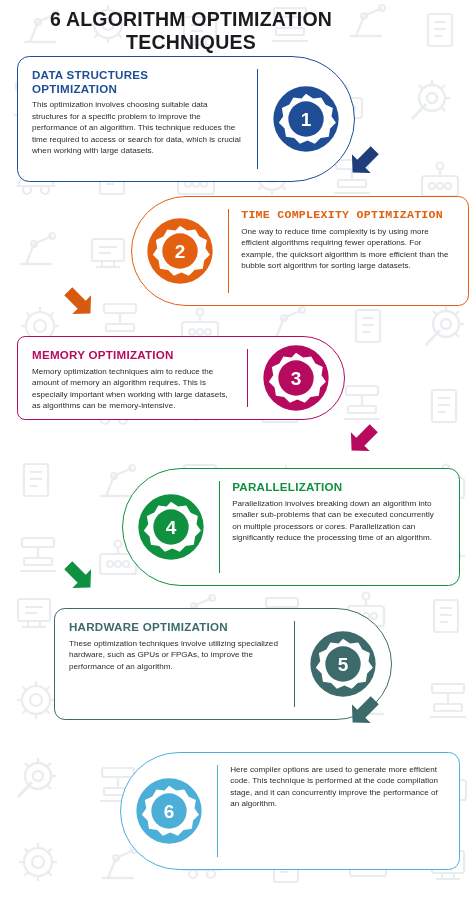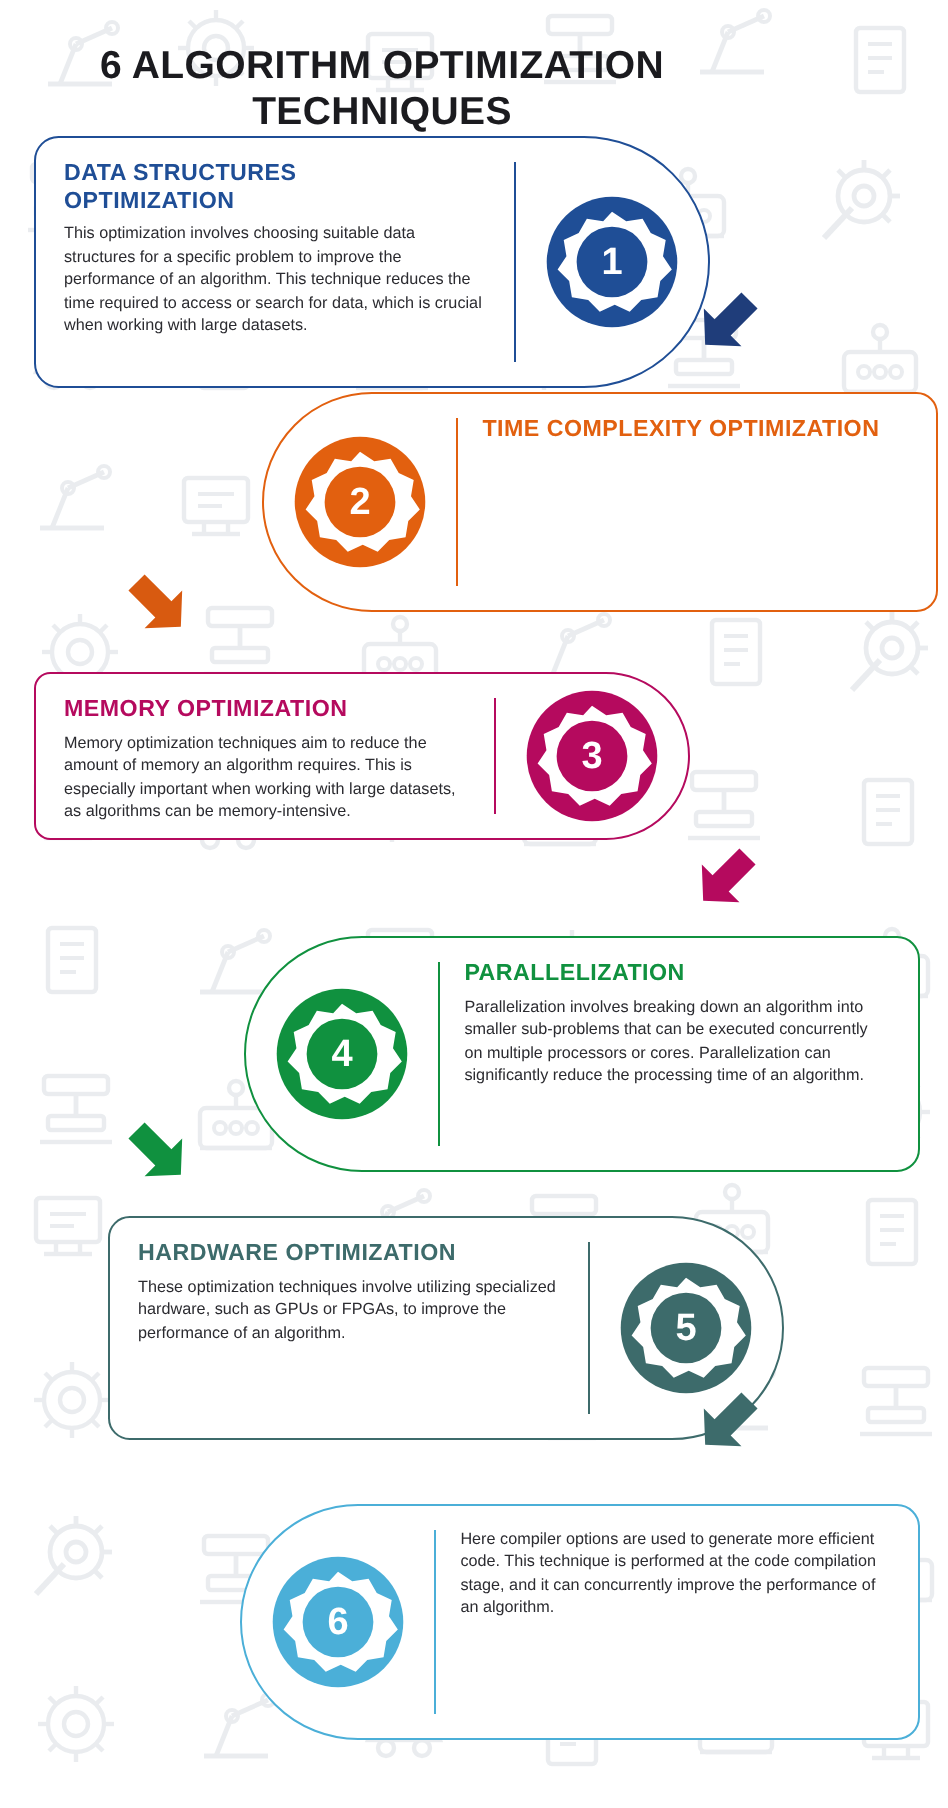--- a/index.html
+++ b/index.html
@@ -27,21 +27,21 @@
   
   #page {
     position: absolute;
     inset: 0;
     z-index: 2;
   }
 
   
   #title {
     position: absolute;
-    top: 22px;
+    top: 8px;
     left: 0;
     width: 382px;
     text-align: center;
     font-size: 19.5px;
     font-weight: bold;
     letter-spacing: 0.2px;
     color: #1b1b1f;
     z-index: 5;
   }
 
@@ -283,21 +283,21 @@
     <use href="#wm-doc" x="286" y="866"></use>
     <use href="#wm-machine" x="368" y="862"></use>
     <use href="#wm-monitor" x="448" y="864"></use>
   </g>
 </svg>
 
 <div id="page">
 
   <h1 id="title">6 ALGORITHM OPTIMIZATION TECHNIQUES</h1>
 
-  <div class="card card-left" style="left:17px; top:68px; width:338px; height:126px; border-color:#1f4e96;">
+  <div class="card card-left" style="left:17px; top:56px; width:338px; height:126px; border-color:#1f4e96;">
     <div class="card-inner">
       <div class="txt-col">
         <div class="card-title" style="color:#1f4e96;">
           <span>DATA STRUCTURES</span><br>
           <span>OPTIMIZATION</span>
         </div>
         <div class="card-body">This optimization involves choosing suitable data structures for a specific problem to improve the performance of an algorithm. This technique reduces the time required to access or search for data, which is crucial when working with large datasets.</div>
       </div>
       <div class="divider" style="background:#1f4e96;"></div>
       <div class="icon-col">
@@ -328,21 +328,22 @@
           <svg viewBox="0 0 100 100">
             <circle cx="50" cy="50" r="48" fill="#e2600f"></circle>
             <path fill="#ffffff" d="M50 13 L60.5 20 L72.5 18.2 L78.5 28.6 L89.5 33.8 L87.5 45.8 L94 55.6 L85.5 64 L83.5 76 L71.5 78 L63 86.5 L52 81.5 L41 86.5 L32.5 78 L20.5 76 L18.5 64 L10 55.6 L16.5 45.8 L14.5 33.8 L25.5 28.6 L31.5 18.2 L43.5 20 Z"></path>
             <circle cx="50" cy="50" r="26" fill="#e2600f"></circle>
           </svg>
           <div class="gear-num" style="color:#ffffff;">2</div>
         </div>
       </div>
       <div class="divider" style="background:#e2600f;"></div>
       <div class="txt-col rightside">
-        <div class="card-title" style="color:#e2600f;">TIME COMPLEXITY OPTIMIZATION</div>
+        <div class="card-title" style="color:#e2600f;font-family:Liberation Mono, monospace;">TIME COMPLEXITY OPTIMIZATION</div>
+        <div class="card-body">One way to reduce time complexity is by using more efficient algorithms requiring fewer operations. For example, the quicksort algorithm is more efficient than the bubble sort algorithm for sorting large datasets.</div>
       </div>
     </div>
   </div>
 
   <div class="arrow" style="left:60px; top:283px;">
     <svg viewBox="0 0 40 40">
         <g transform="rotate(-45 20 20)">
           <path d="M14 4 L26 4 L26 24 L34 24 L20 37 L6 24 L14 24 Z" fill="#d85a10"></path>
         </g>
       </svg>

